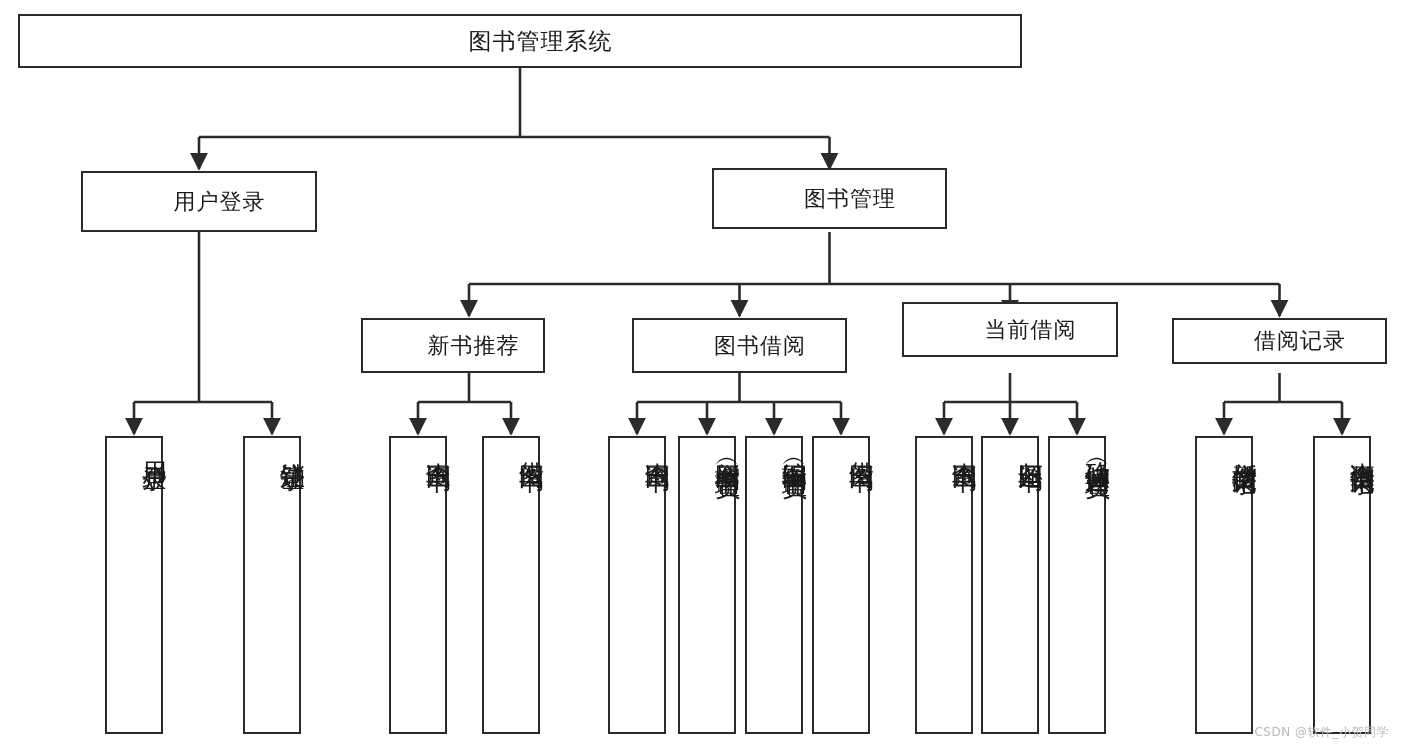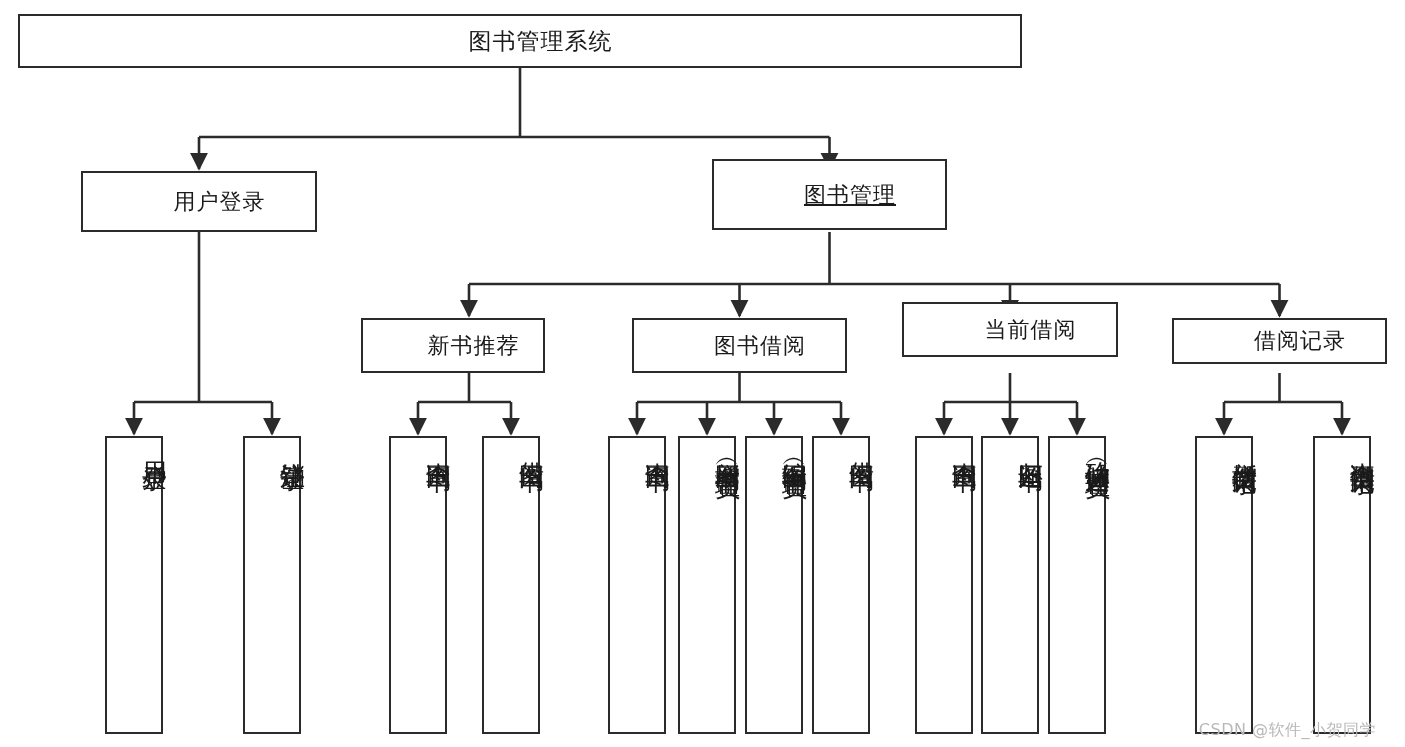--- a/index.html
+++ b/index.html
@@ -55,23 +55,23 @@
     writing-mode: vertical-rl;
     text-orientation: upright;
     font-size: 25px;
     line-height: 1.08;
     letter-spacing: 2px;
     white-space: nowrap;
   }
   .node.root .label { font-size: 23px; }
   .watermark {
     position: absolute;
-    right: 29px;
+    right: 16px;
     bottom: 6px;
-    font-size: 16px;
+    font-size: 12px;
     color: #b9b9b9;
     letter-spacing: 0.5px;
     white-space: nowrap;
   }
 </style>
 </head>
 <body>
 
 <div id="canvas">
 
@@ -118,21 +118,21 @@
       </g>
   </svg>
 
   <div id="node-layer">
       <div class="node horizontal root" style="left: 18px; top: 14px; width: 1004px; height: 54px;">
         <span class="label">图书管理系统</span>
       </div>
       <div class="node horizontal" style="left: 81px; top: 171px; width: 236px; height: 61px;">
         <span class="label">用户登录</span>
       </div>
-      <div class="node horizontal" style="left: 712px; top: 159px; width: 235px; height: 71px; text-decoration: underline;">
+      <div class="node horizontal" style="left: 712px; top: 168px; width: 235px; height: 61px;">
         <span class="label">图书管理</span>
       </div>
       <div class="node horizontal" style="left: 361px; top: 318px; width: 184px; height: 55px;">
         <span class="label">新书推荐</span>
       </div>
       <div class="node horizontal" style="left: 632px; top: 318px; width: 215px; height: 55px;">
         <span class="label">图书借阅</span>
       </div>
       <div class="node horizontal" style="left: 902px; top: 302px; width: 216px; height: 55px;">
         <span class="label">当前借阅</span>

